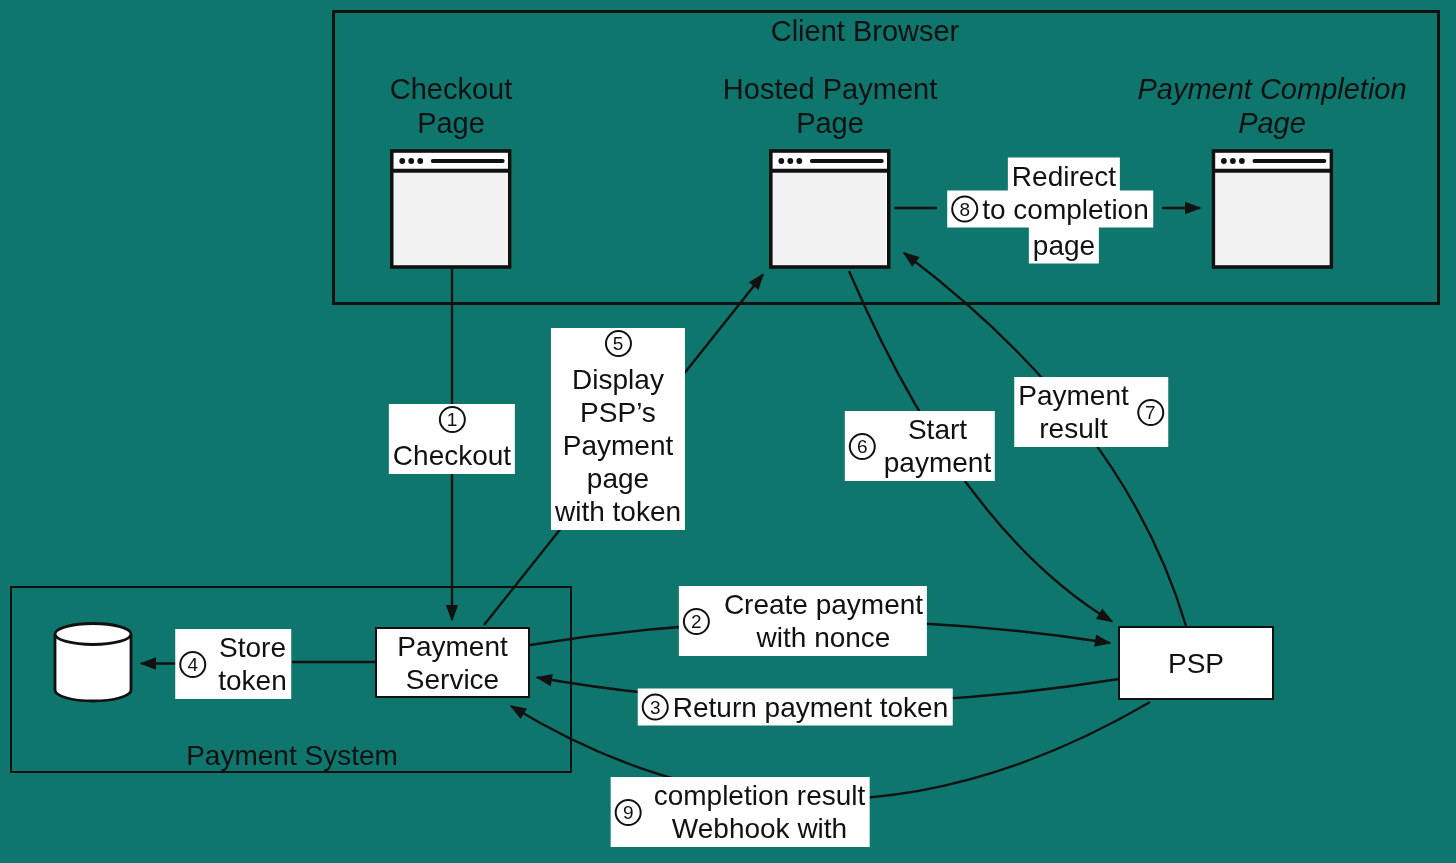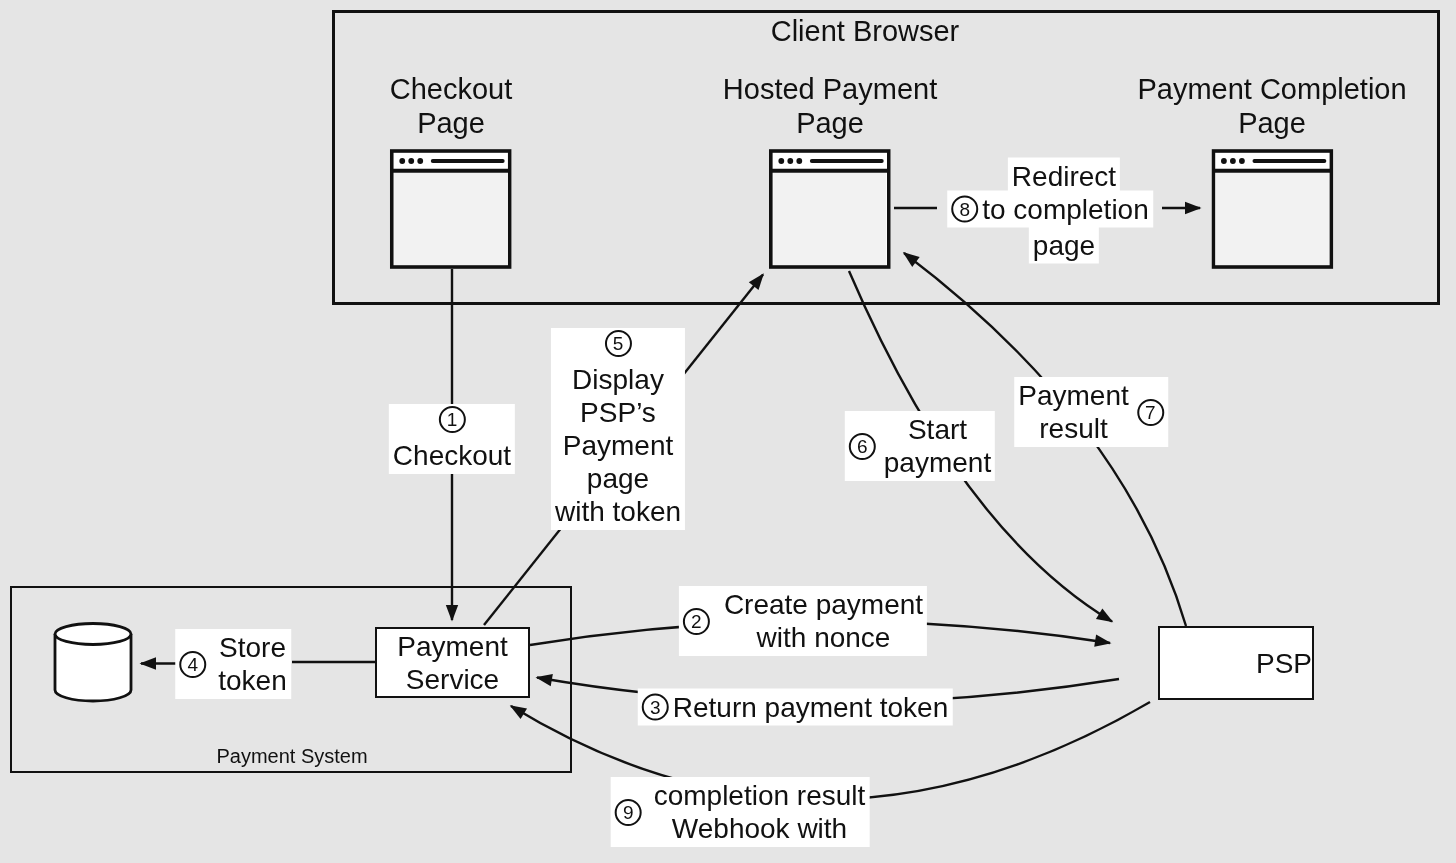--- a/index.html
+++ b/index.html
@@ -1,25 +1,25 @@
 <!DOCTYPE html>
 <html><head>
 <meta charset="utf-8">
 <style>
   html,body{margin:0;padding:0;background:#fff;}
-  .canvas{position:relative;width:1456px;height:863px;background:#e5e5e5;overflow:hidden;
+  .canvas{position:relative;width:1456px;height:863px;background:#0f766e;overflow:hidden;
           font-family:"Liberation Sans",sans-serif;color:#111;}
   svg.wires{position:absolute;left:0;top:0;z-index:2;pointer-events:none;}
   .box{position:absolute;border:2.6px solid #111;box-sizing:border-box;z-index:1;background:transparent;}
   .box.cb{border-width:3px;}
   .nodebox{position:absolute;border:2.6px solid #111;box-sizing:border-box;background:#fff;z-index:2;
            display:flex;flex-direction:column;align-items:center;justify-content:center;
            font-size:28px;line-height:33px;text-align:center;}
   .bigtitle{position:absolute;transform:translateX(-50%);font-size:29px;line-height:34px;z-index:3;white-space:nowrap;}
-  .syslabel{position:absolute;transform:translate(-50%,-50%);font-size:20px;z-index:3;white-space:nowrap;}
+  .syslabel{position:absolute;transform:translate(-50%,-50%);font-size:28px;z-index:3;white-space:nowrap;}
   .page{position:absolute;transform:translateX(-50%);display:flex;flex-direction:column;align-items:center;z-index:2;}
   .ptitle{font-size:29px;line-height:34px;text-align:center;white-space:nowrap;}
   .bicon{margin-top:9px;display:block;}
   .lbl{position:absolute;transform:translate(-50%,-50%);background:#fff;font-size:28px;line-height:33px;
        text-align:left;white-space:nowrap;z-index:3;padding:2px 4px;}
   .row{display:flex;align-items:center;}
   .col{display:flex;flex-direction:column;align-items:center;}
   .num{box-sizing:border-box;width:27px;height:27px;min-width:27px;border:2px solid #111;border-radius:50%;
        display:flex;align-items:center;justify-content:center;font-size:19px;line-height:1;background:#fff;}
   .g4{gap:4px;} .g8{gap:8px;} .g12{gap:12px;} .g14{gap:14px;}
@@ -87,21 +87,21 @@
       <line x1="2.5" y1="21.8" x2="119.5" y2="21.8" stroke="#111" stroke-width="4"></line>
       <g fill="#111">
         <circle cx="12.5" cy="12" r="2.9"></circle>
           <circle cx="21.5" cy="12" r="2.9"></circle>
           <circle cx="30.5" cy="12" r="2.9"></circle>
       </g>
       <line x1="43" y1="12" x2="113" y2="12" stroke="#111" stroke-width="3.8" stroke-linecap="round"></line>
     </svg>
   </div>
 
-  <div class="page" style="left:1272px;top:72px;">
+  <div class="page" style="left:1272px;top:72px;font-style:italic;">
     <div class="ptitle">
       <div>Payment Completion</div>
       <div>Page</div>
     </div>
     <svg class="bicon" width="122" height="120" viewBox="0 0 122 120">
       <rect x="2" y="2" width="118" height="116" fill="#fff" stroke="#111" stroke-width="3.6"></rect>
       <rect x="4.5" y="24" width="113" height="92" fill="#f2f2f2" stroke="none"></rect>
       <line x1="2.5" y1="21.8" x2="119.5" y2="21.8" stroke="#111" stroke-width="4"></line>
       <g fill="#111">
         <circle cx="12.5" cy="12" r="2.9"></circle>
@@ -117,21 +117,21 @@
       <path d="M3,13 v56 a38,11 0 0 0 76,0 v-56" fill="#fff" stroke="#111" stroke-width="2.8"></path>
       <ellipse cx="41" cy="13" rx="38" ry="10.5" fill="#fff" stroke="#111" stroke-width="2.8"></ellipse>
     </svg>
   </div>
 
   <div class="nodebox" style="left:375px;top:627px;width:155px;height:71px;">
     <div>Payment</div>
     <div>Service</div>
   </div>
 
-  <div class="nodebox" style="left:1158px;top:626px;width:156px;height:74px;align-items:flex-end;">
+  <div class="nodebox" style="left:1118px;top:626px;width:156px;height:74px;">
     <div>PSP</div>
   </div>
 
   <div class="lbl col" style="left:452px;top:439px;">
     <span class="num mb6">1</span>
     <span>Checkout</span>
   </div>
 
   <div class="lbl row g14" style="left:803px;top:621px;">
     <span class="num">2</span>

